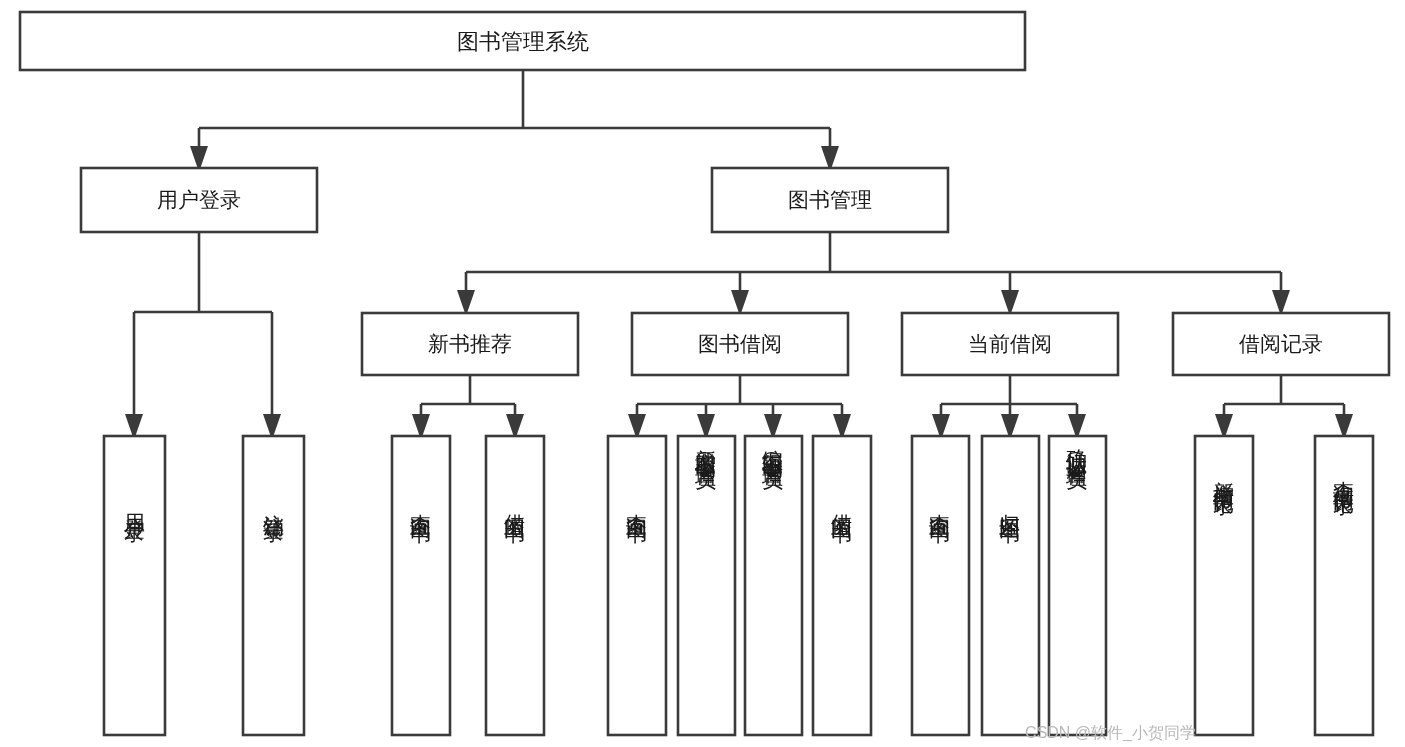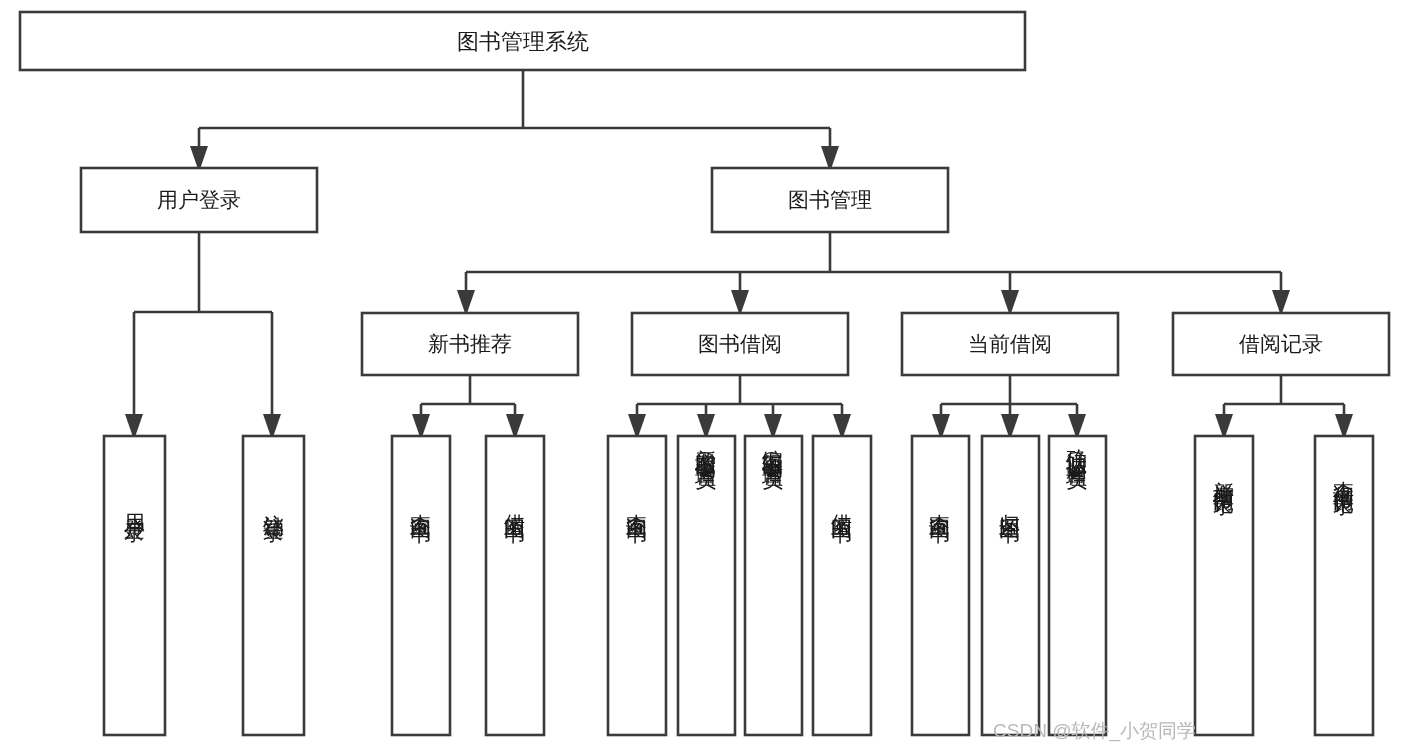--- a/index.html
+++ b/index.html
@@ -58,21 +58,21 @@
     writing-mode: vertical-rl;
     text-orientation: upright;
     letter-spacing: 3px;
     text-anchor: middle;
   }
   .watermark-text {
     position: absolute;
     right: 8px;
     bottom: 3px;
     font-family: "Liberation Sans", "DejaVu Sans", sans-serif;
-    font-size: 19px;
+    font-size: 16px;
     color: #b8b8b8;
     white-space: nowrap;
     user-select: none;
   }
 </style>
 </head>
 <body>
 
 <div id="diagram-root">
 

